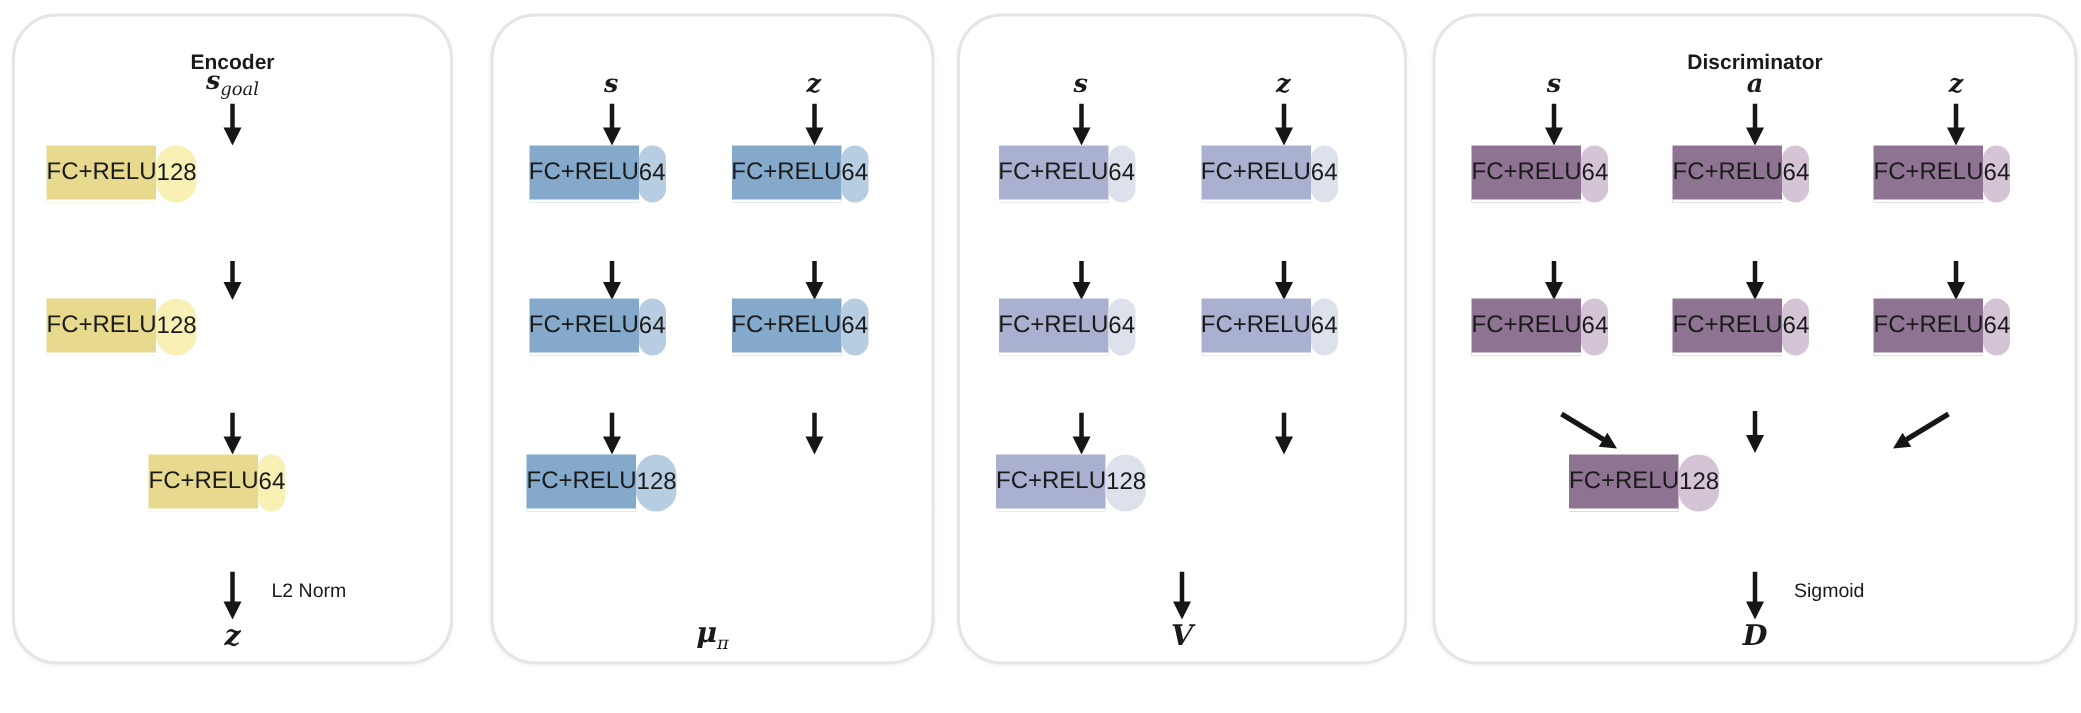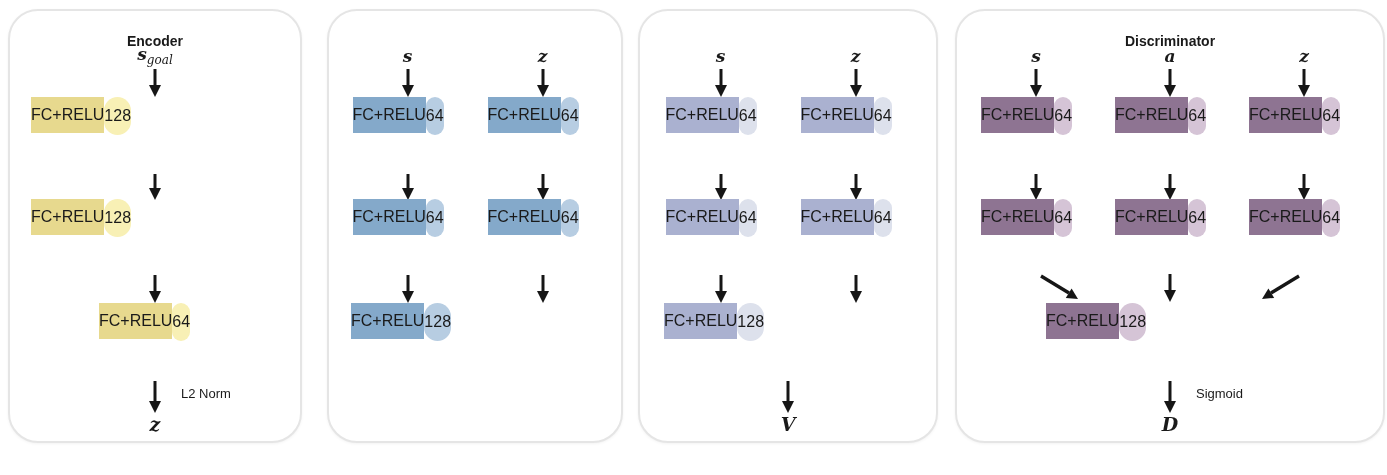--- a/index.html
+++ b/index.html
@@ -176,20 +176,23 @@
             </svg>
           </div>
       </div>
     </div>
     <div class="row r-wide">
       <div class="block wwide">
         <div class="bh" style="background: rgb(132, 169, 202);">FC+RELU</div>
         <div class="bb" style="background: rgb(183, 205, 226);">128</div>
       </div>
     </div>
+    <div class="row r-outsym">
+      <span class="math outsym"><span>μ</span><sub>π</sub></span>
+    </div>
   </section>
 
   <section class="panel p-critic">
     <div class="row r-inputs">
       <div class="cells">
         <div class="cell">
             <span class="math">s</span>
           </div>
         <div class="cell">
             <span class="math">z</span>

